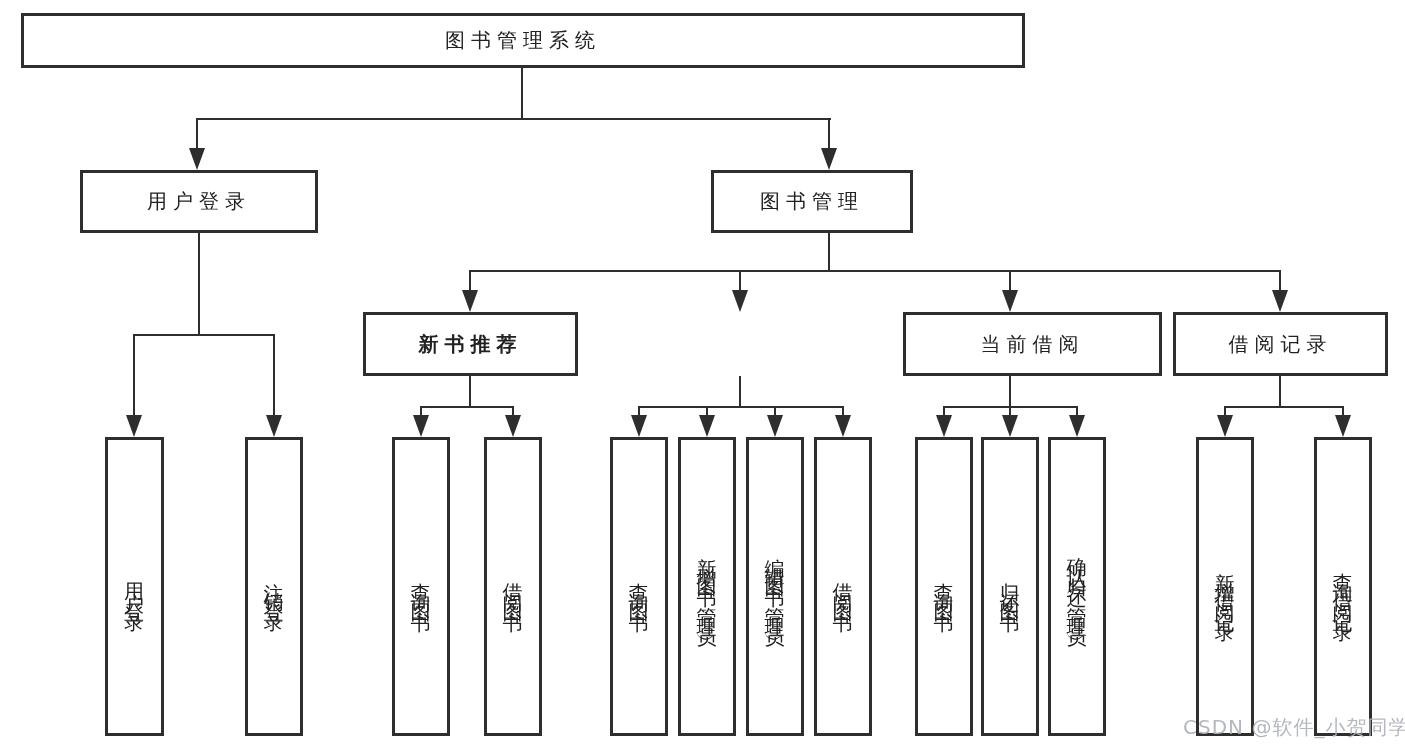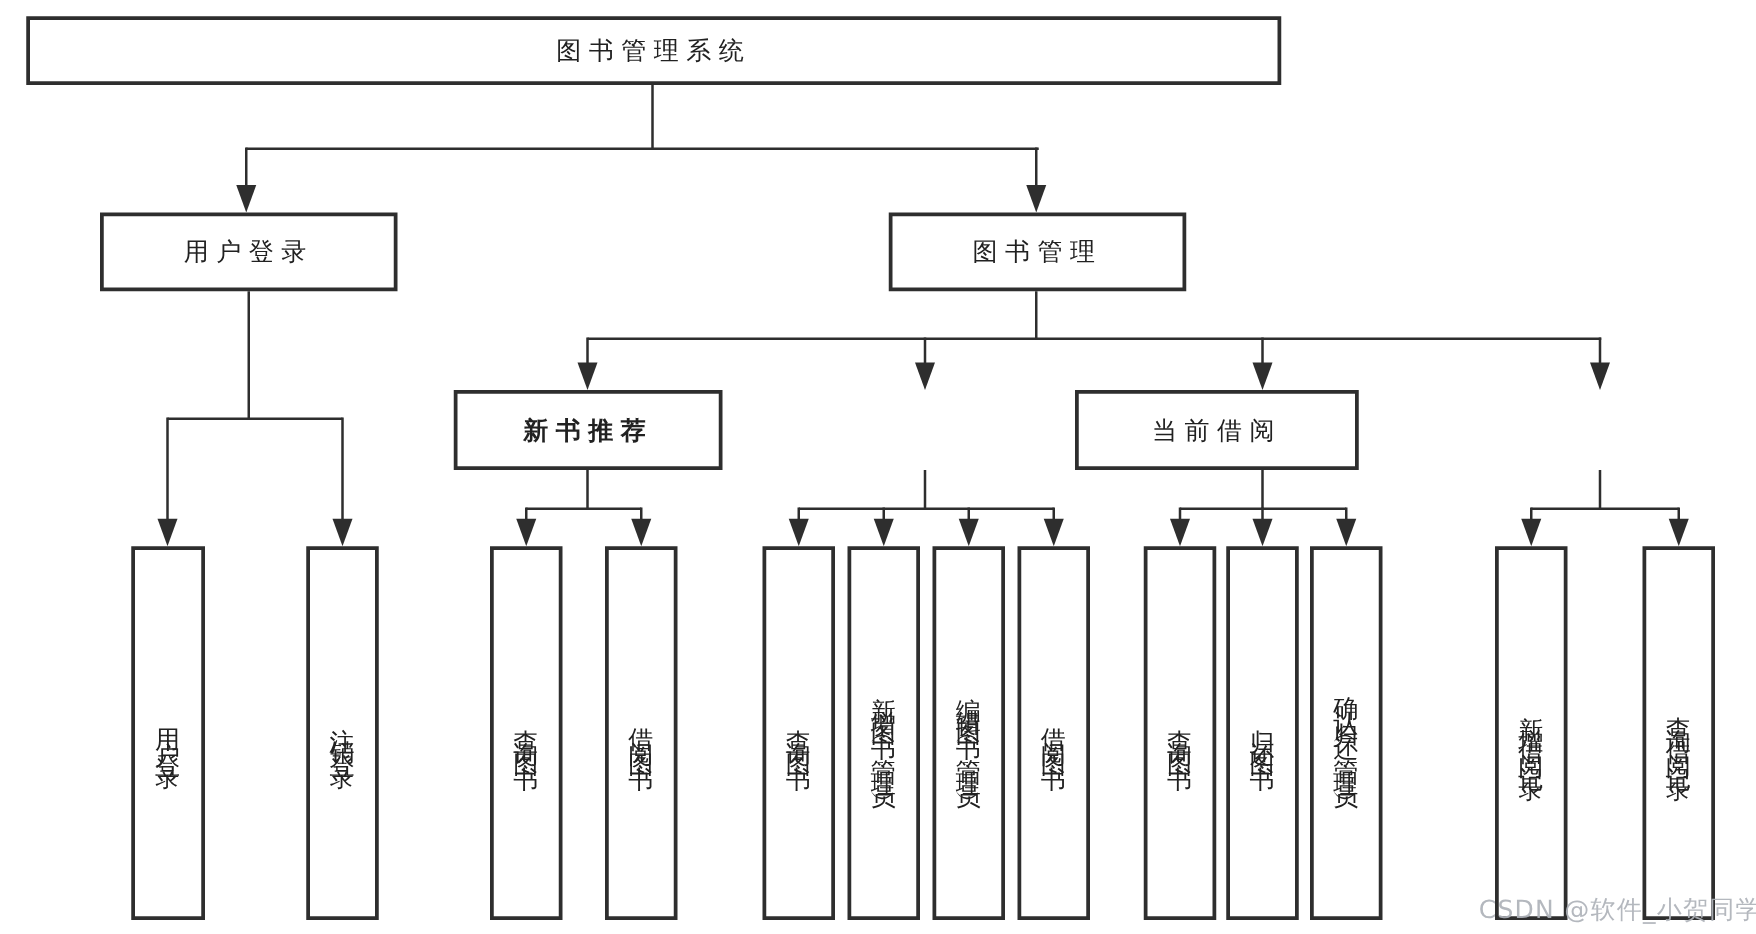--- a/index.html
+++ b/index.html
@@ -43,42 +43,43 @@
   <div class="box hbox" style="left:21px;top:13px;width:1004px;height:55px;">图书管理系统</div>
 
   <div class="vline" style="left:521px;top:68px;height:52px;"></div>
   <div class="hline" style="left:197px;top:118px;width:634px;"></div>
   <div class="vline" style="left:196px;top:118px;height:34px;"></div>
   <div class="arrow" style="left:189px;top:148px;"></div>
   <div class="vline" style="left:828px;top:118px;height:34px;"></div>
   <div class="arrow" style="left:821px;top:148px;"></div>
 
   <div class="box hbox" style="left:80px;top:170px;width:238px;height:63px;">用户登录</div>
-  <div class="box hbox" style="left:711px;top:170px;width:238px;height:63px;">图书管理</div>
+  <div class="box hbox" style="left:711px;top:170px;width:202px;height:63px;">图书管理</div>
 
   <div class="vline" style="left:198px;top:233px;height:103px;"></div>
   <div class="hline" style="left:134px;top:334px;width:140px;"></div>
   <div class="vline" style="left:133px;top:334px;height:83px;"></div>
   <div class="arrow" style="left:126px;top:415px;"></div>
   <div class="vline" style="left:273px;top:334px;height:83px;"></div>
   <div class="arrow" style="left:266px;top:415px;"></div>
 
   <div class="vline" style="left:828px;top:233px;height:39px;"></div>
   <div class="hline" style="left:470px;top:270px;width:811px;"></div>
   <div class="vline" style="left:469px;top:270px;height:22px;"></div>
   <div class="arrow" style="left:462px;top:290px;"></div>
   <div class="vline" style="left:739px;top:270px;height:22px;"></div>
   <div class="arrow" style="left:732px;top:290px;"></div>
   <div class="vline" style="left:1009px;top:270px;height:22px;"></div>
   <div class="arrow" style="left:1002px;top:290px;"></div>
   <div class="vline" style="left:1279px;top:270px;height:22px;"></div>
   <div class="arrow" style="left:1272px;top:290px;"></div>
 
   <div class="box hbox" style="left:363px;top:312px;width:215px;height:64px;font-weight:bold;">新书推荐</div>
-  <div class="box hbox" style="left:860px;top:312px;width:227px;height:64px;">当前借阅</div>
+  <div class="box hbox" style="left:903px;top:312px;width:259px;height:64px;">当前借阅</div>
+  <div class="box hbox" style="left:1173px;top:312px;width:215px;height:64px;">借阅记录</div>
 
   <div class="vline" style="left:469px;top:376px;height:32px;"></div>
   <div class="hline" style="left:421px;top:406px;width:92px;"></div>
   <div class="vline" style="left:420px;top:406px;height:11px;"></div>
   <div class="arrow" style="left:413px;top:415px;"></div>
   <div class="vline" style="left:512px;top:406px;height:11px;"></div>
   <div class="arrow" style="left:505px;top:415px;"></div>
 
   <div class="vline" style="left:739px;top:376px;height:32px;"></div>
   <div class="hline" style="left:639px;top:406px;width:204px;"></div>

